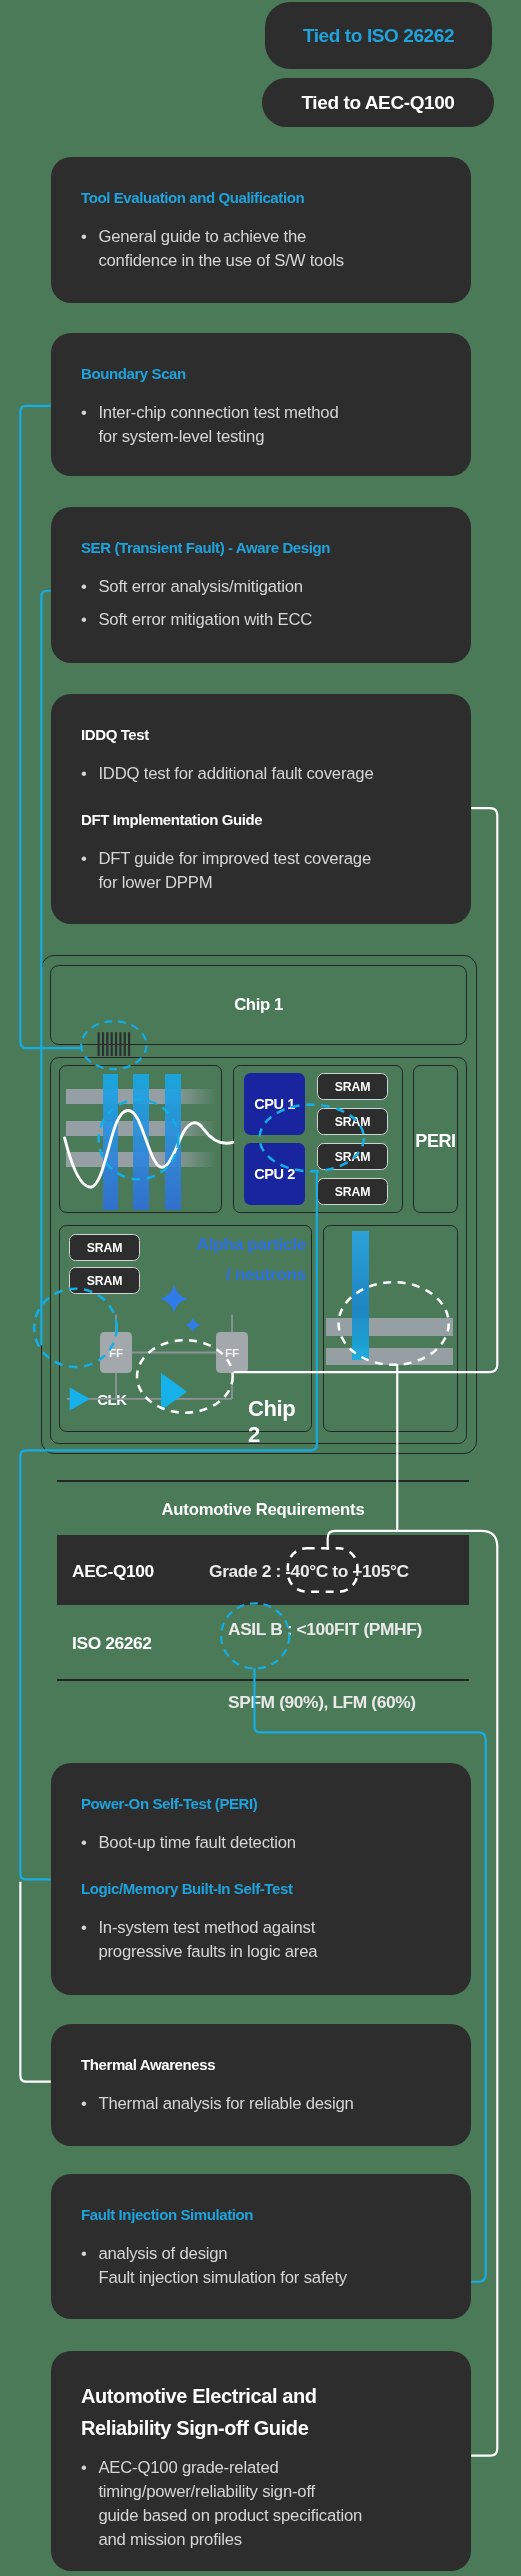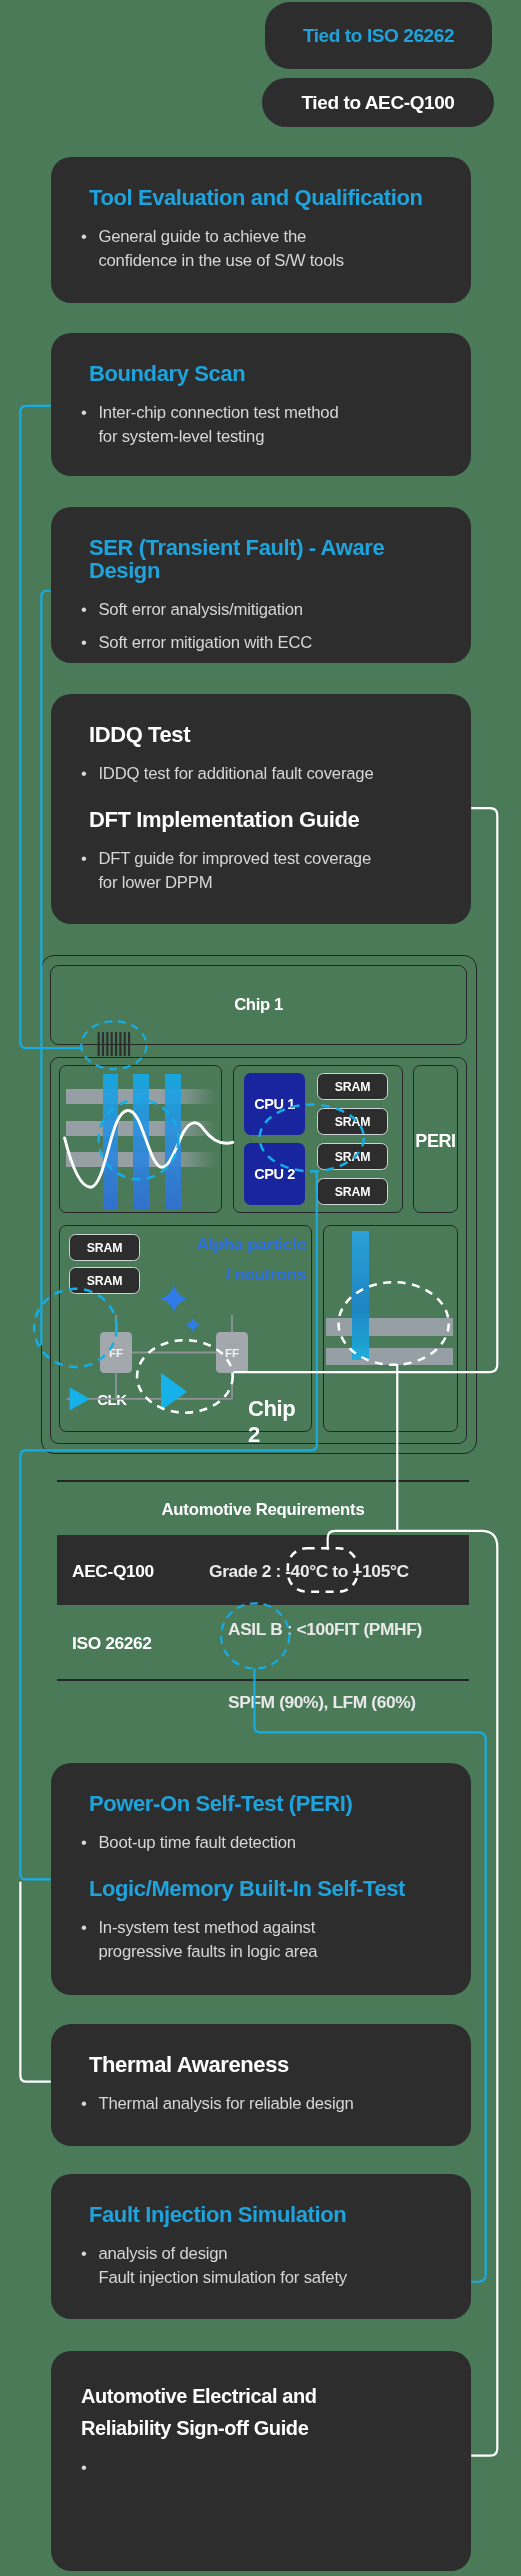--- a/index.html
+++ b/index.html
@@ -9,21 +9,21 @@
   }
   html,body{margin:0;padding:0;}
   body{background:#333;font-family:"Liberation Sans",sans-serif;}
   #stage{position:relative;width:522px;height:2576px;background:var(--bg);overflow:hidden;margin:0 auto;}
   .pill{position:absolute;background:var(--card);border-radius:25px;display:flex;align-items:center;justify-content:center;
         font-size:19px;font-weight:700;letter-spacing:-0.4px;}
   .pill.accent{color:var(--title-accent);}
   .pill.white{color:var(--text);}
   .card{position:absolute;left:51px;width:420px;background:var(--card);border-radius:20px;
         padding:29px 30px;box-sizing:border-box;}
-  .card-title{font-size:22px;line-height:23px;font-weight:700;color:var(--title-accent);margin:0 0 16px 8px;letter-spacing:-0.4px;}
+  .card-title{font-size:15px;line-height:23px;font-weight:700;color:var(--title-accent);margin:0 0 16px 0;letter-spacing:-0.4px;}
   .card-title.white{color:var(--text);}
   .card-title.big{font-size:20px;line-height:32px;margin:0 0 11.6px 0;}
   .bullet{display:flex;margin-bottom:9.4px;}
   .dot{width:17.4px;flex:0 0 17.4px;color:var(--muted);font-size:16.7px;line-height:24px;}
   .lines{color:var(--muted);font-size:16.7px;line-height:24px;letter-spacing:-0.2px;}
   .sect2{margin-top:22px;}
   .outline{position:absolute;border:1.4px solid var(--line-dark);box-sizing:border-box;background:transparent;}
   .chip-label{position:absolute;color:var(--text);font-weight:700;display:flex;align-items:center;justify-content:center;letter-spacing:-0.4px;}
   .cpu{position:absolute;background:var(--cpu);border-radius:6.5px;display:flex;align-items:center;justify-content:center;
        color:var(--text);font-size:14.5px;font-weight:700;letter-spacing:-0.4px;}
@@ -203,20 +203,26 @@
     </div>
   </div>
 
   <div class="card" style="top:2351px;height:220px;">
     <div class="card-title white big" style="margin-bottom:0;">
       <div>Automotive Electrical and</div>
       <div>Reliability Sign-off Guide</div>
     </div>
     <div class="bullet" style="margin-top:11.6px;">
       <span class="dot">•</span>
+      <div class="lines">
+        <div>AEC-Q100 grade-related</div>
+        <div>timing/power/reliability sign-off</div>
+        <div>guide based on product specification</div>
+        <div>and mission profiles</div>
+      </div>
     </div>
   </div>
 
   <svg id="overlay" width="522" height="2576" viewBox="0 0 720 3554">
 
     <path d="M 70 560 L 36 560 Q 28 560 28 568 L 28 1438 Q 28 1446 36 1446 L 114 1446" fill="none" stroke="#14ade6" stroke-width="3"></path>
     <path d="M 70 815 L 65 815 Q 57 815 57 823 L 57 1856" fill="none" stroke="#14ade6" stroke-width="3"></path>
     <path d="M 437 1616 L 437 1993 Q 437 2001 429 2001 L 36 2001 Q 28 2001 28 2009 L 28 2585 Q 28 2593 36 2593 L 70 2593" fill="none" stroke="#14ade6" stroke-width="3"></path>
     <path d="M 351 2302 L 351 2382 Q 351 2390 359 2390 L 660 2390 Q 670 2390 670 2400 L 670 3138 Q 670 3148 660 3148 L 650 3148" fill="none" stroke="#14ade6" stroke-width="3"></path>
 

